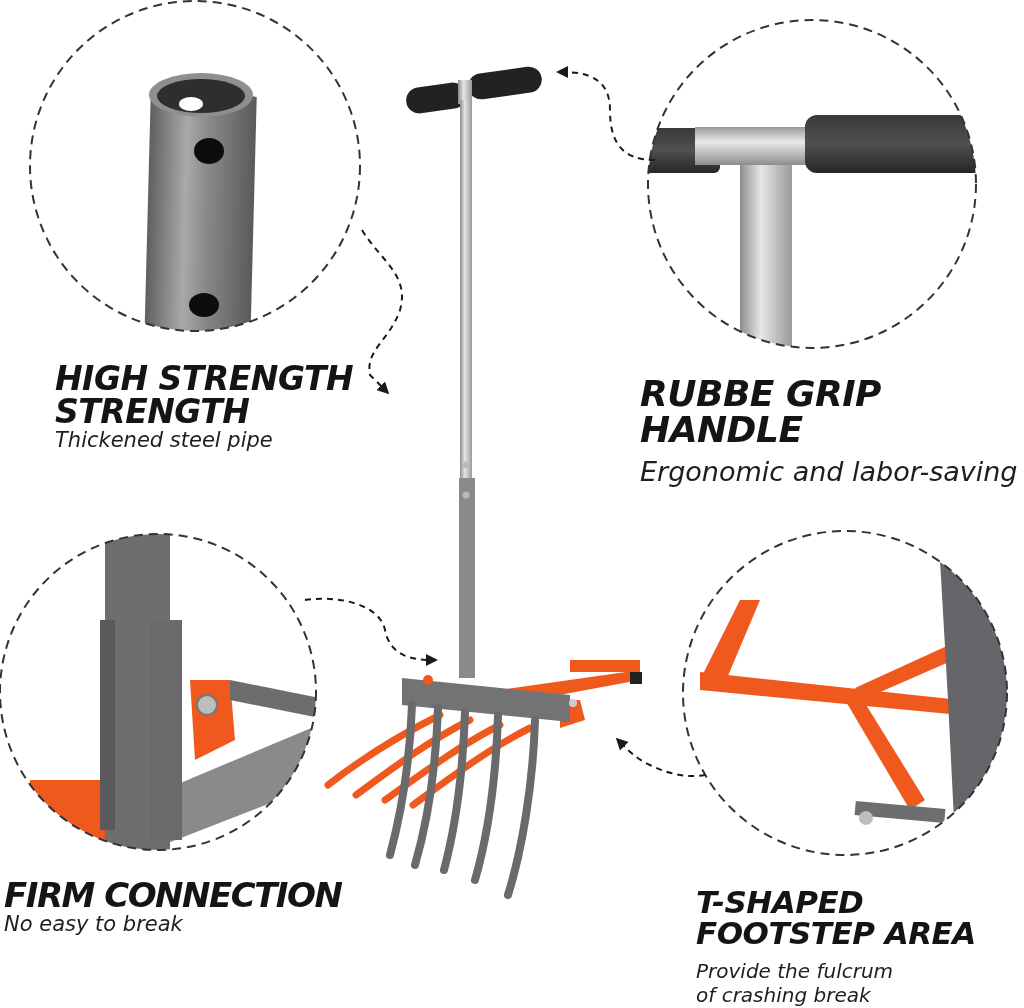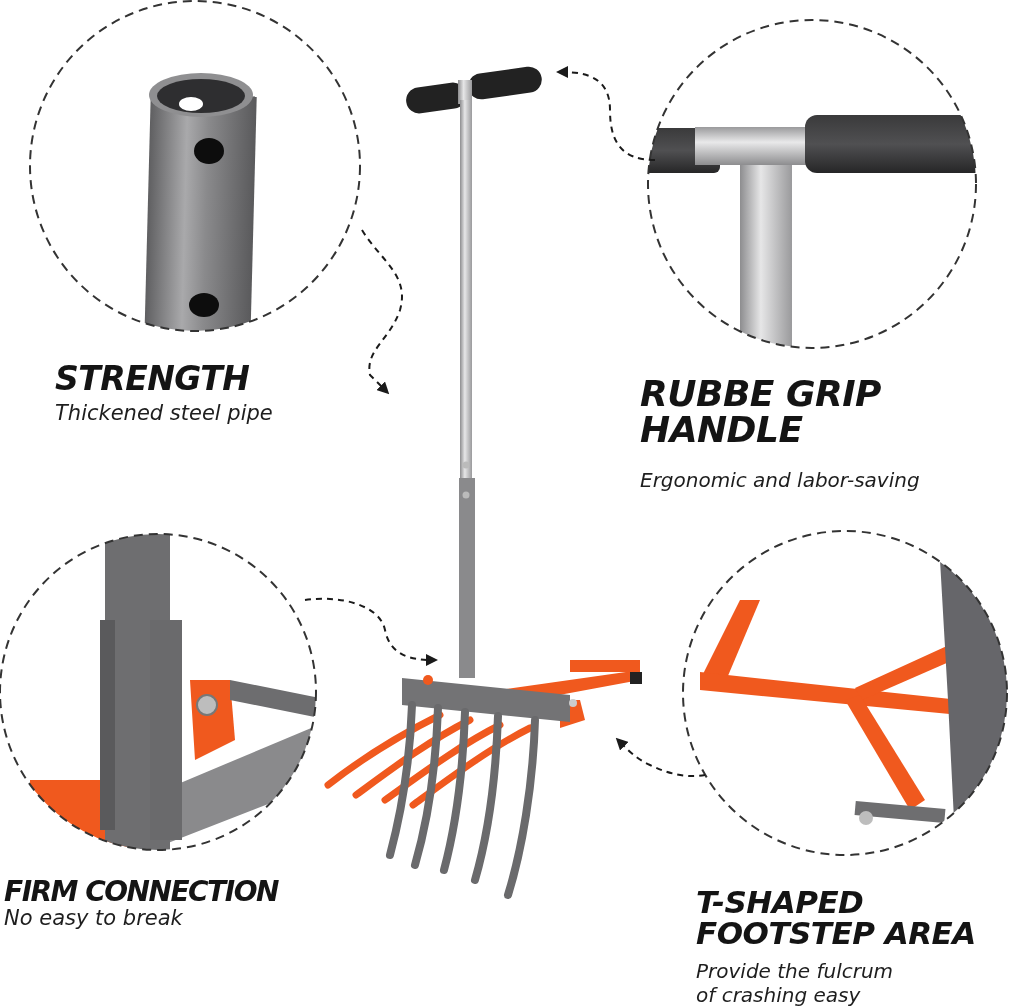--- a/index.html
+++ b/index.html
@@ -128,32 +128,33 @@
     <path d="M535,720 C533,785 522,850 508,895" stroke="#6a6a6c" stroke-width="8" fill="none" stroke-linecap="round"></path>
   </g>
 
   <path d="M362,230 C380,260 410,275 400,310 C390,340 365,350 370,375 L385,390" fill="none" stroke="#1a1a1a" stroke-width="2" stroke-dasharray="6 5" marker-end="url(#arrow)"></path>
   <path d="M655,160 C620,160 610,140 610,110 C610,80 590,72 562,72" fill="none" stroke="#1a1a1a" stroke-width="2" stroke-dasharray="6 5" marker-end="url(#arrow)"></path>
   <path d="M305,600 C340,595 380,605 385,630 C390,655 410,660 432,660" fill="none" stroke="#1a1a1a" stroke-width="2" stroke-dasharray="6 5" marker-end="url(#arrow)"></path>
   <path d="M705,775 C690,778 670,775 650,765 C635,758 628,750 620,742" fill="none" stroke="#1a1a1a" stroke-width="2" stroke-dasharray="6 5" marker-end="url(#arrow)"></path>
 </svg>
 
 <div class="abs" style="left:55px; top:362px;">
+  <div class="title" style="font-size:33px;">HIGH STRENGTH</div>
   <div class="title" style="font-size:33px;">STRENGTH</div>
-  <div class="sub" style="font-size:21px; margin-top:6px;text-align:right;">Thickened steel pipe</div>
+  <div class="sub" style="font-size:21px; margin-top:0;">Thickened steel pipe</div>
 </div>
 
 <div class="abs" style="left:640px; top:376px;">
   <div class="title" style="font-size:36px;">RUBBE GRIP HANDLE</div>
-  <div class="sub" style="font-size:20px; margin-top:20px;">Ergonomic and labor-saving</div>
+  <div class="sub" style="font-size:27px; margin-top:8px;">Ergonomic and labor-saving</div>
 </div>
 
 <div class="abs" style="left:4px; top:878px;">
-  <div class="title" style="font-size:28px; letter-spacing:-1.5px;">FIRM CONNECTION</div>
+  <div class="title" style="font-size:34px; letter-spacing:-1.5px;">FIRM CONNECTION</div>
   <div class="sub" style="font-size:21px; ">No easy to break</div>
 </div>
 
 <div class="abs" style="left:696px; top:868px;">
   <div class="title" style="font-size:31px;margin-top:19px;">T-SHAPED</div>
   <div class="title" style="font-size:31px;">FOOTSTEP AREA</div>
   <div class="sub" style="font-size:20px; margin-top:10px;">Provide the fulcrum</div>
-  <div class="sub" style="font-size:20px;">of crashing easy</div>
+  <div class="sub" style="font-size:20px;">of crashing break</div>
 </div>
 
 </body></html>

